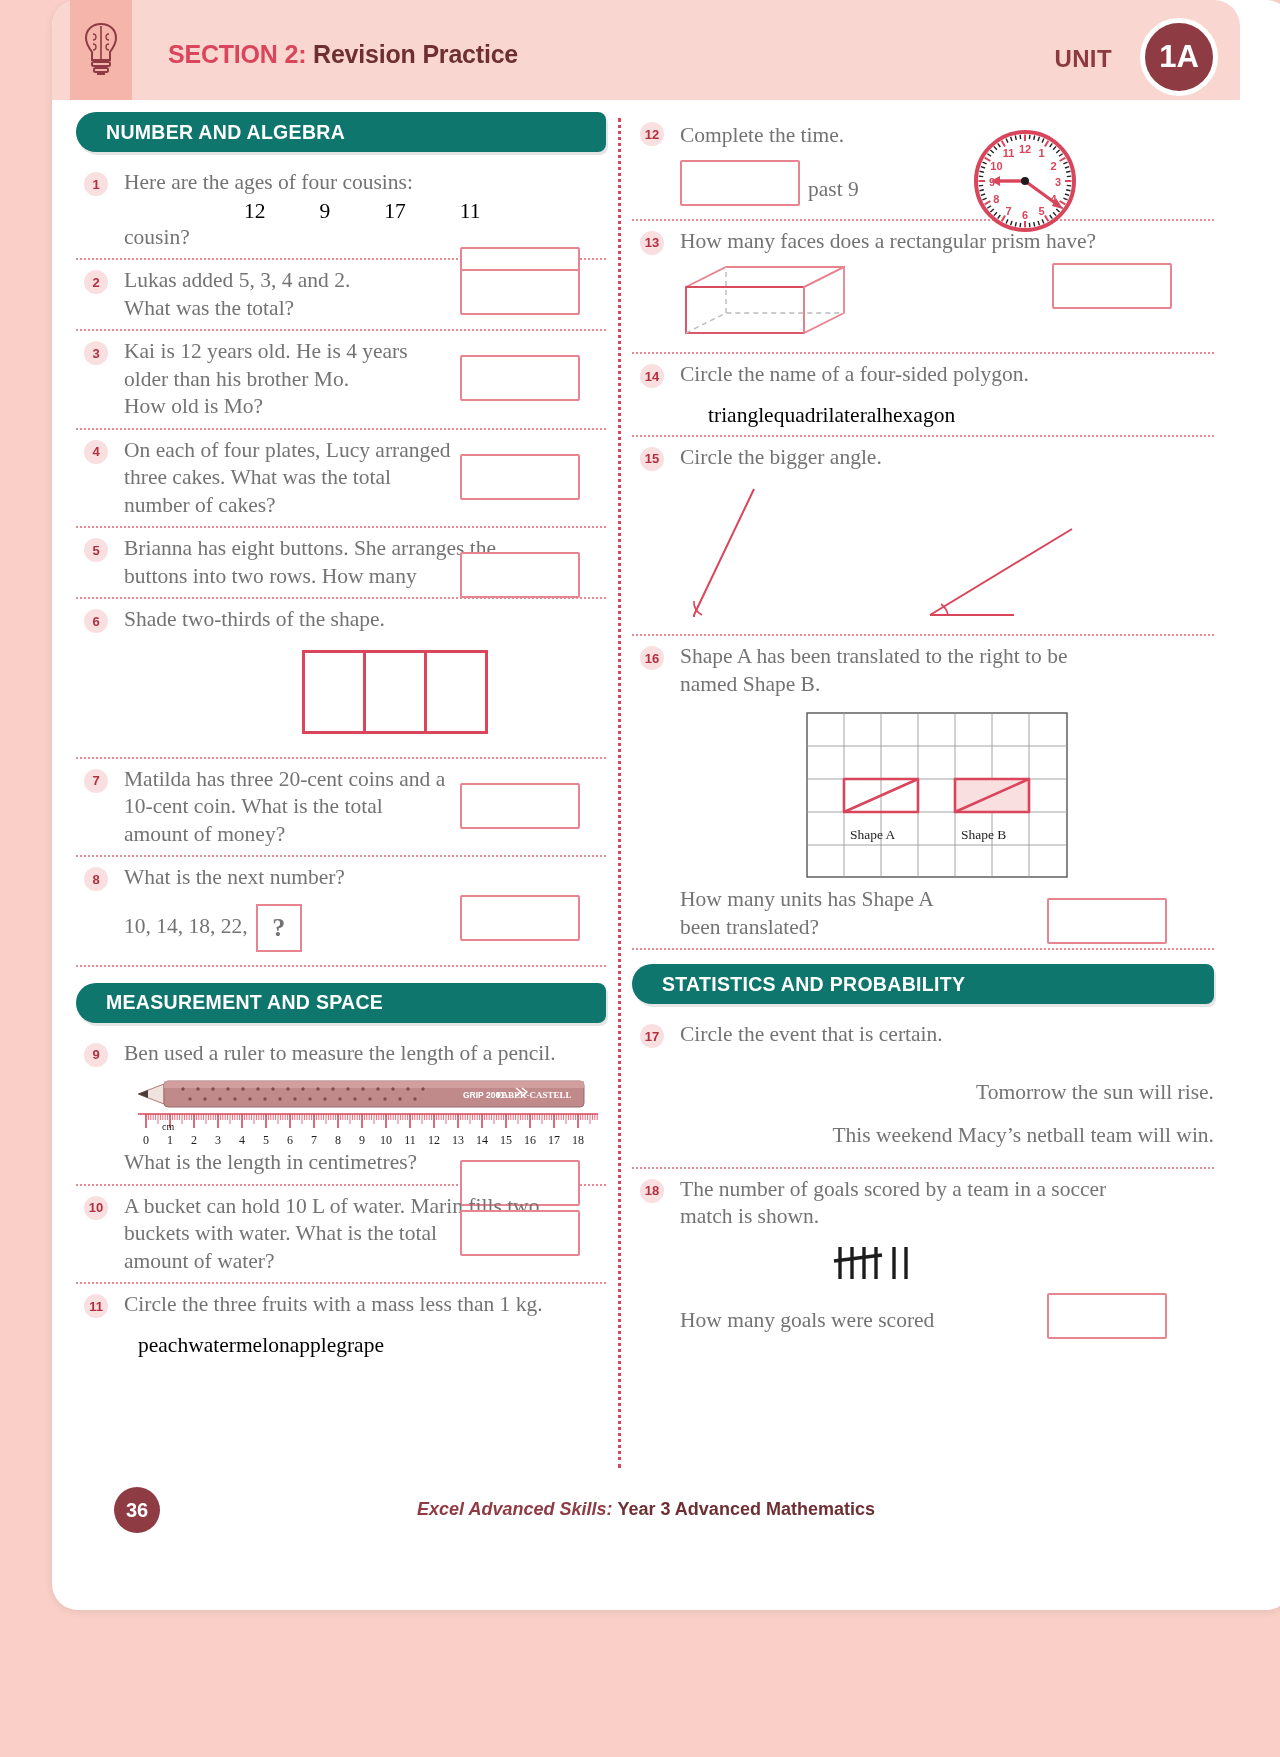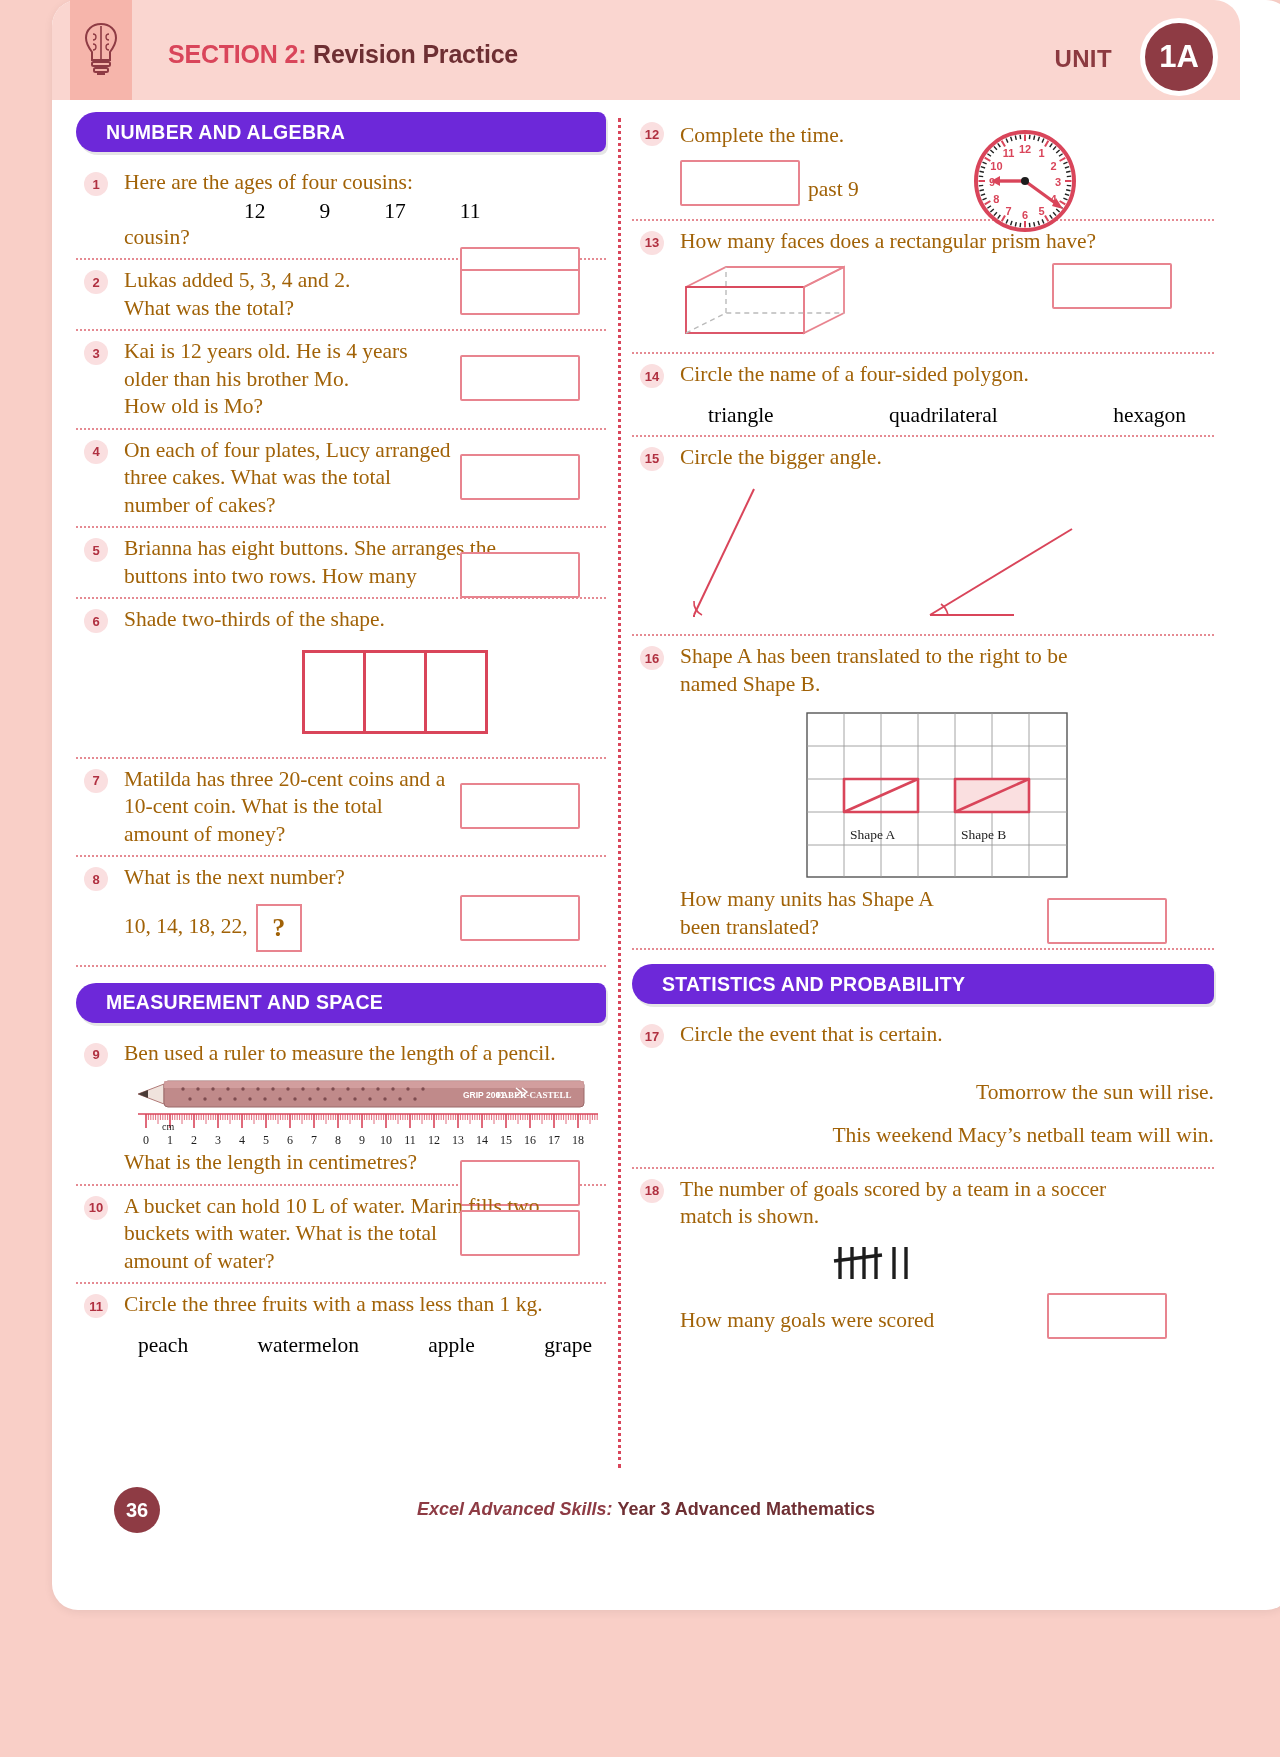--- a/index.html
+++ b/index.html
@@ -66,21 +66,21 @@
   #col-right { left: 580px; width: 582px; }
   #col-divider {
     position: absolute; left: 566px; top: 118px;
     width: 0; height: 1350px;
     border-left: 3px dotted #d9455a;
   }
   
   .banner {
     position: relative;
     height: 40px;
-    background: #6d28d9;
+    background: #0f766e;
     border-radius: 20px 8px 8px 20px;
     color: #fff;
     font-family: "Liberation Sans", sans-serif;
     font-weight: bold;
     font-size: 19.5px;
     letter-spacing: .3px;
     display: flex; align-items: center;
     padding-left: 30px;
     box-shadow: 2px 3px 0 rgba(0,0,0,.10);
     margin-bottom: 10px;
@@ -96,21 +96,21 @@
     position: absolute; left: 8px; top: 10px;
     width: 24px; height: 24px; border-radius: 50%;
     background: #fadfe0; color: #b03040;
     font-family: "Liberation Sans", sans-serif;
     font-weight: bold; font-size: 13px;
     display: flex; align-items: center; justify-content: center;
   }
   .qtext {
     font-size: 21.5px;
     line-height: 1.28;
-    color: #a16207;
+    color: #737373;
   }
   .ansbox {
     position: absolute;
     border: 2.2px solid #e8848f;
     background: #fff;
     border-radius: 2px;
   }
   .center { text-align: right; }
   
   .numrow { display:flex; gap:54px; padding-left: 120px; margin-top: 2px; font-size: 21.5px; }
@@ -129,21 +129,21 @@
     width: 46px; height: 48px;
     border: 2.5px solid #e8848f;
     vertical-align: middle;
     font-weight: bold; font-size: 26px;
     margin-left: 8px;
   }
   
   #ruler-wrap { position: relative; width: 460px; height: 74px; margin: 6px 0 2px 14px; }
   
   .choices {
-    display: flex; justify-content: space-between;
+    display: flex; justify-content: flex-start;
     font-size: 21.5px; margin-top: 8px; padding: 0 14px;
   }
   
   #page-number {
     position: absolute; left: 62px; top: 1487px;
     width: 46px; height: 46px; border-radius: 50%;
     background: #8e3b44; color: #fff;
     font-family: "Liberation Sans", sans-serif;
     font-weight: bold; font-size: 20px;
     display: flex; align-items: center; justify-content: center;

